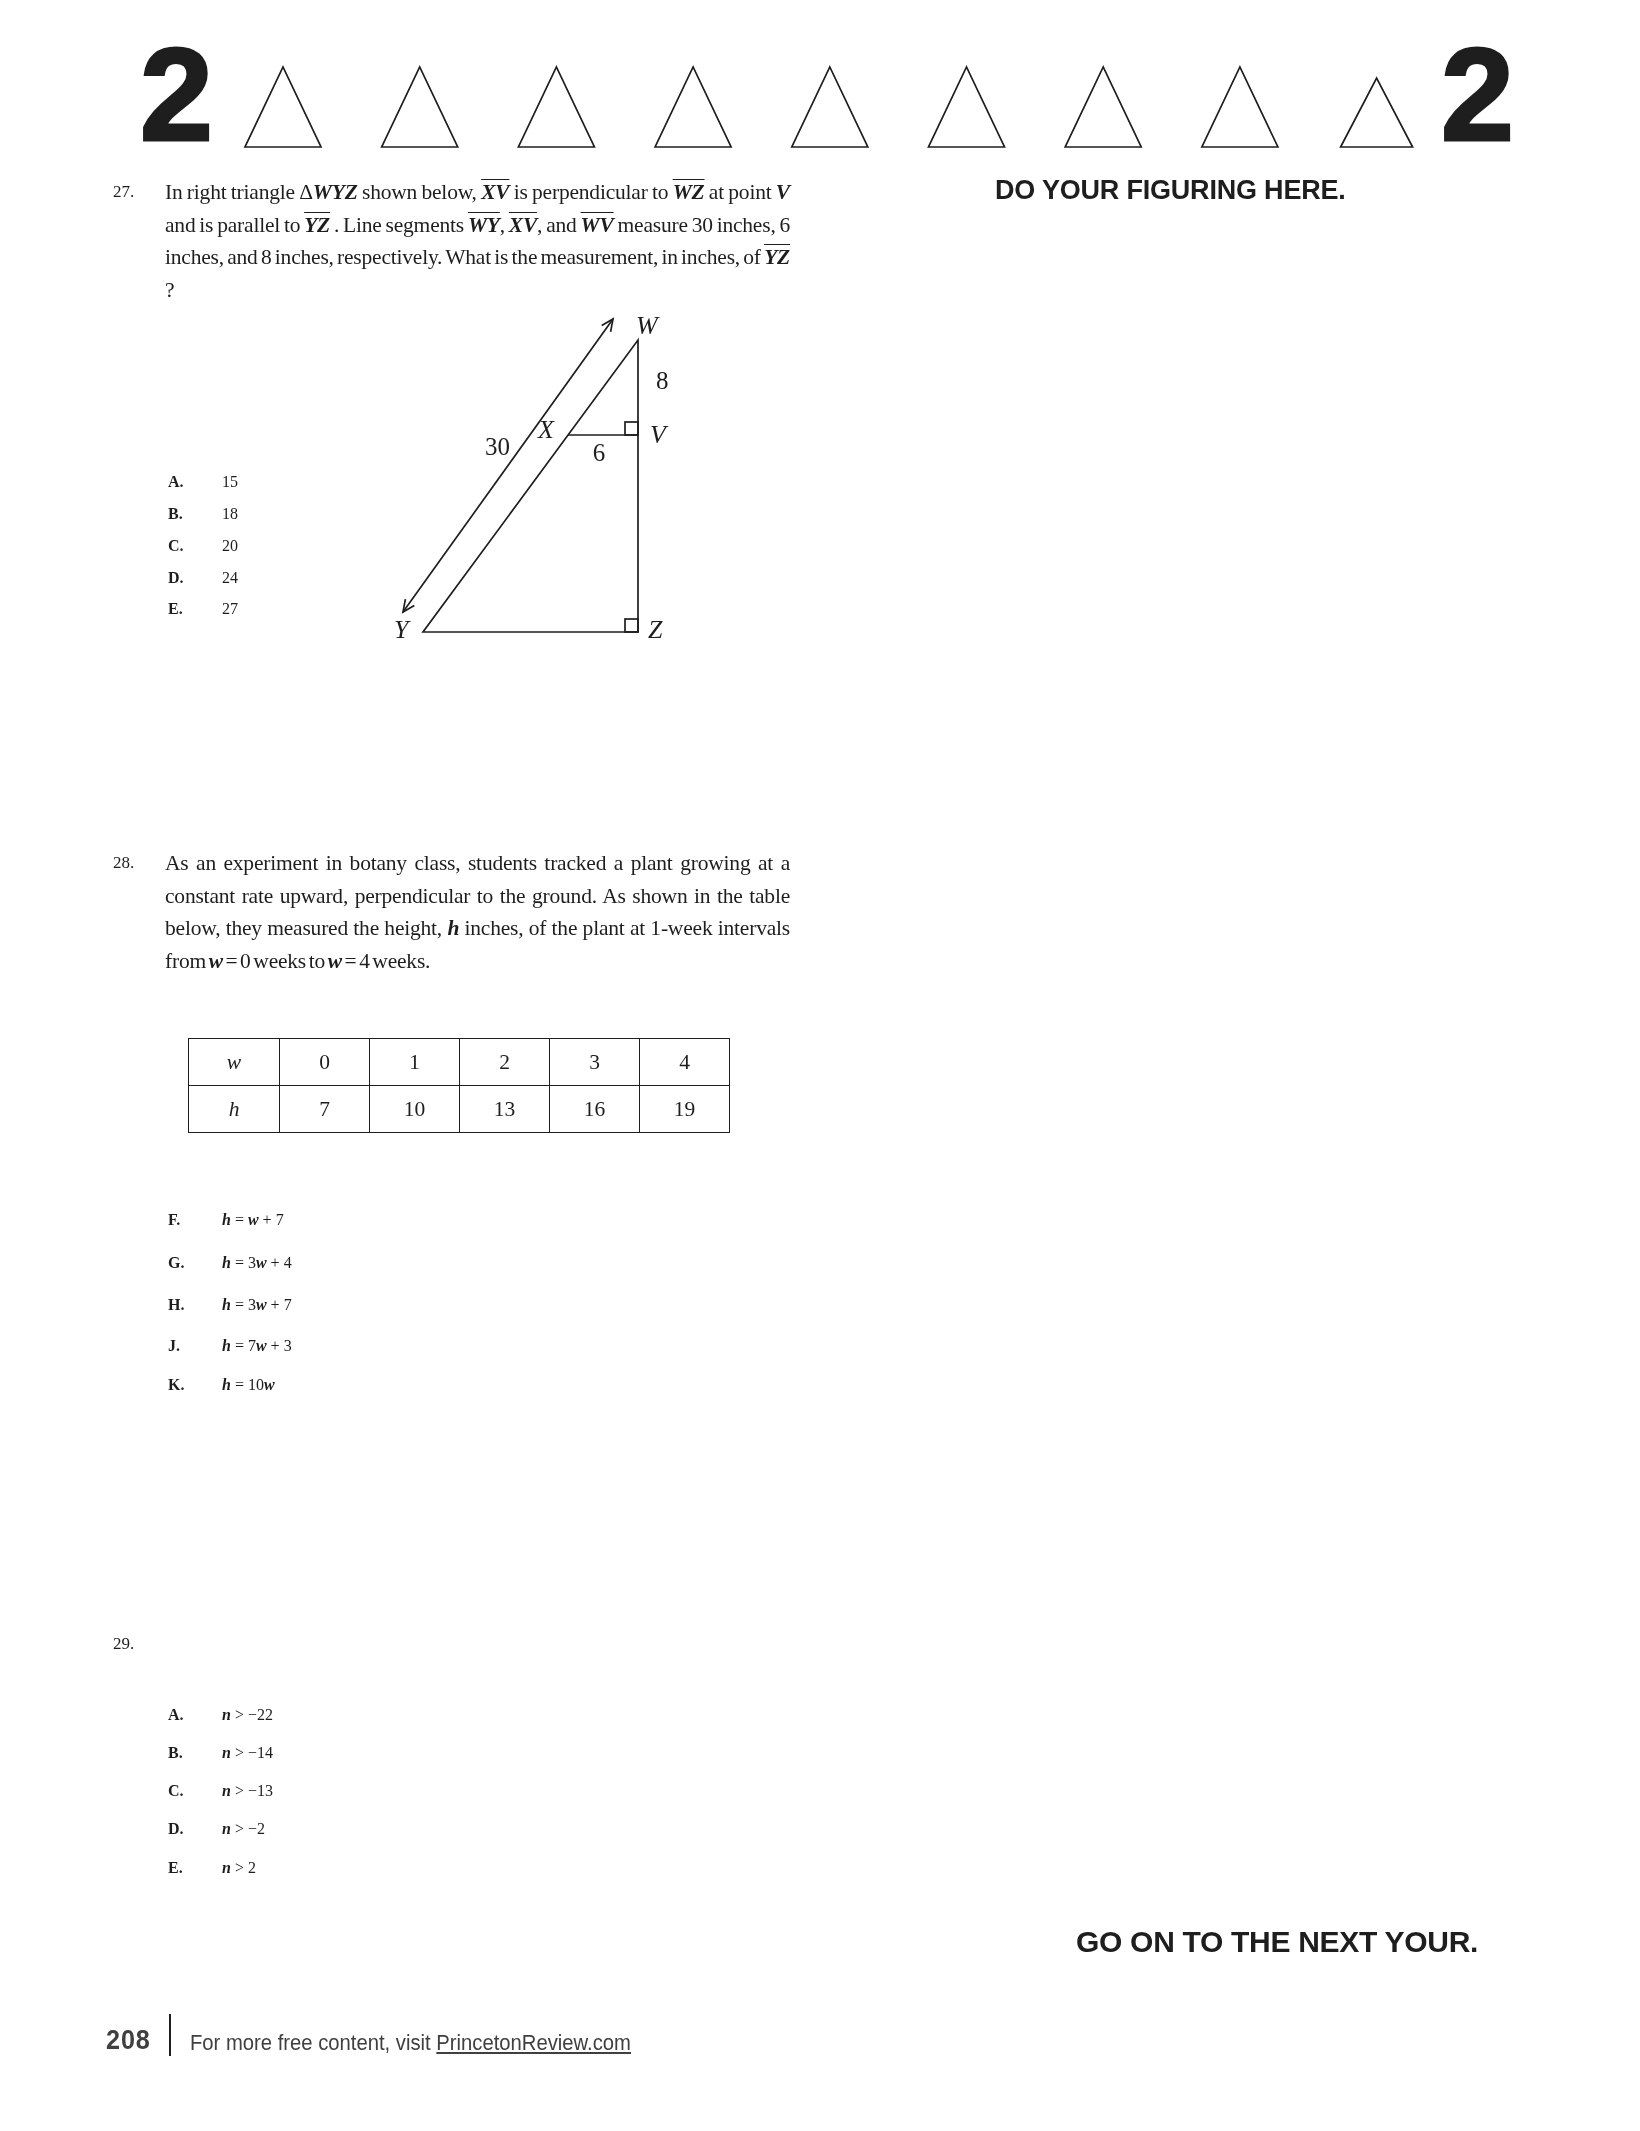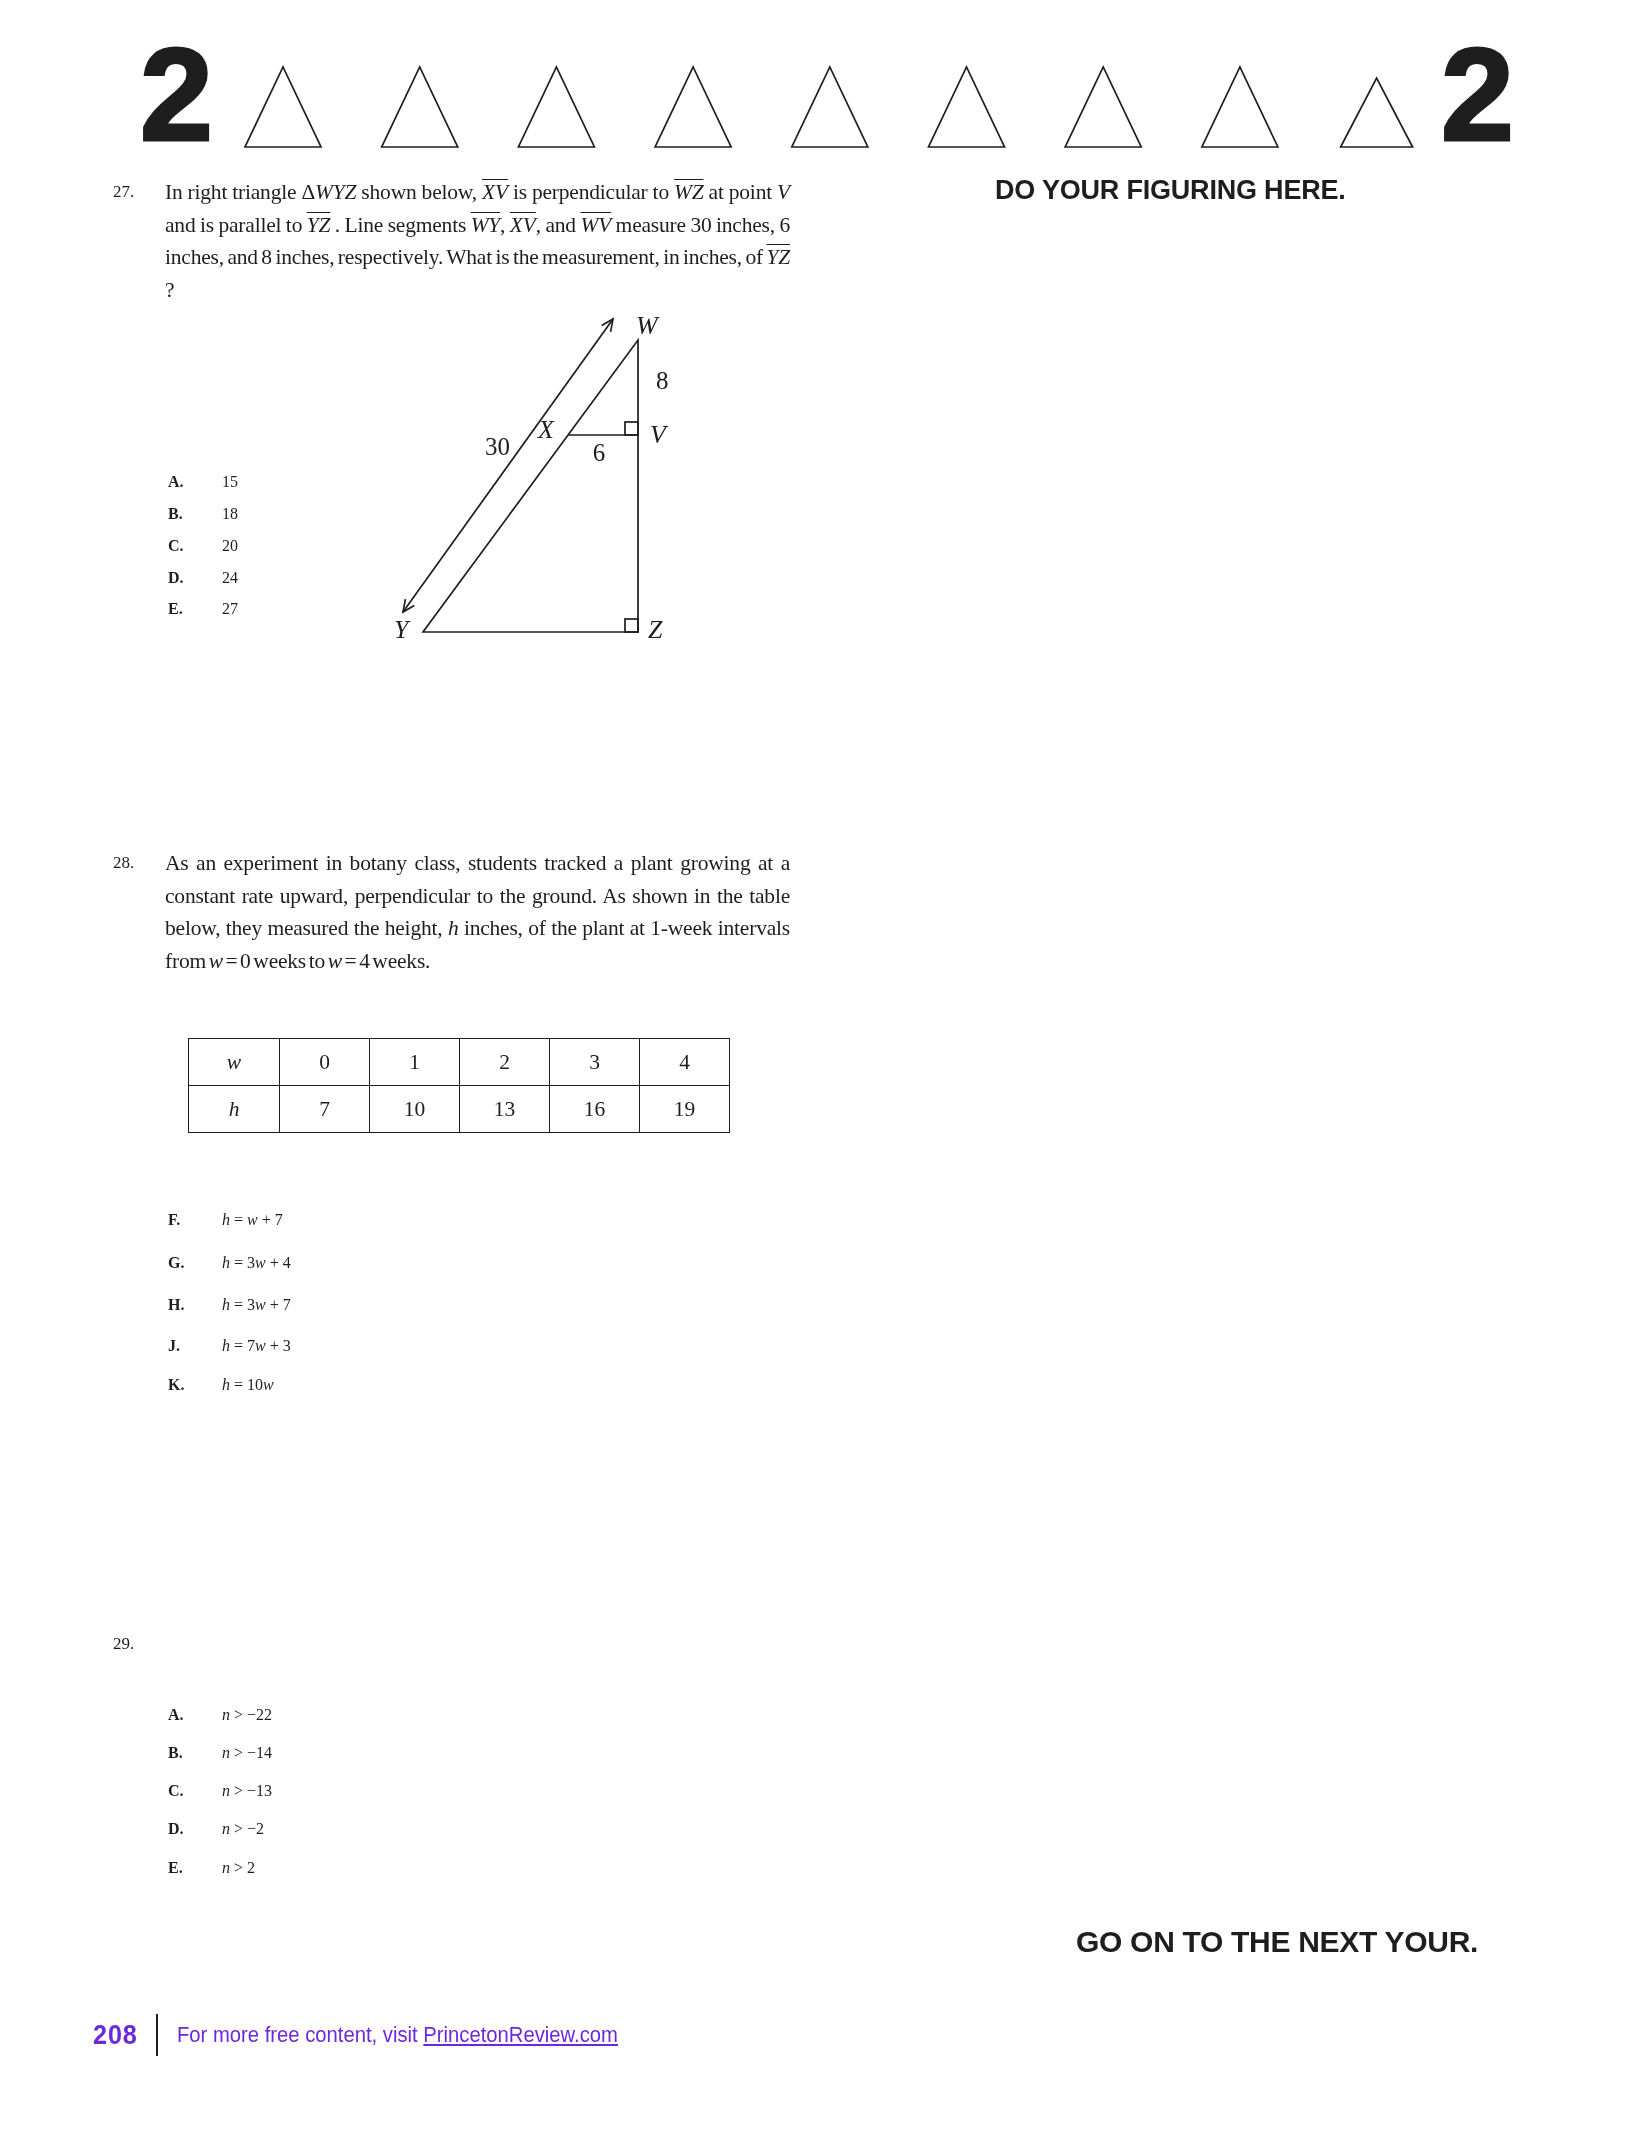--- a/index.html
+++ b/index.html
@@ -14,21 +14,21 @@
   .tri-row{position:absolute;left:0;top:0;width:1640px;height:170px;}
   .tri-row polygon{fill:#ffffff;stroke:#1e1e1e;stroke-width:1.7;}
   .figuring{position:absolute;left:995px;top:176px;
             font:700 27px/1.1 "Liberation Sans",sans-serif;letter-spacing:-.2px;}
 
   
   .qnum{position:absolute;left:113px;width:50px;font-weight:400;
         font-size:17px;line-height:32.5px;}
   .prompt{position:absolute;left:165px;width:625px;font-size:21.5px;line-height:32.5px;
           text-align:justify;word-spacing:-2.5px;letter-spacing:-.2px;}
-  .it{font-style:italic;}
+  .it{font-style:italic;font-weight:bold;}
   .ov{text-decoration:overline;text-decoration-thickness:1.4px;}
 
   .choice{position:absolute;left:168px;font-size:16px;line-height:30px;white-space:nowrap;}
   .clabel{display:inline-block;width:54px;font-weight:700;}
 
   
   .fig27{position:absolute;left:380px;top:300px;width:310px;height:360px;}
   .fig27 .ln{fill:none;stroke:#1e1e1e;stroke-width:1.7;}
   .fig27 text{fill:#1e1e1e;}
   .flab{font:italic 26px "Liberation Serif",serif;}
@@ -39,22 +39,22 @@
           font-size:21.5px;table-layout:fixed;}
   .htable td{border:1.6px solid #1e1e1e;width:89px;height:46px;text-align:center;
              vertical-align:middle;padding:0;}
   .htable td.hdr{width:90px;font-style:italic;}
   .hq{position:absolute;left:165px;top:1152px;font-size:21.5px;line-height:32.5px;
       letter-spacing:-.2px;}
 
   
   .goon{position:absolute;left:1076px;top:1924px;
         font:700 30px/1.2 "Liberation Sans",sans-serif;letter-spacing:-.3px;}
-  .footer{position:absolute;left:93px;top:2014px;display:flex;align-items:center;
-          font-family:"Liberation Sans",sans-serif;color:#6d28d9;}
+  .footer{position:absolute;left:106px;top:2014px;display:flex;align-items:flex-end;
+          font-family:"Liberation Sans",sans-serif;color:#404040;}
   .pagenum{font-weight:700;font-size:28px;letter-spacing:1px;
            transform:scaleX(.9);transform-origin:left center;}
   .fbar{width:2px;height:42px;background:#1e1e1e;margin:0 19px 0 13px;}
   .fnote{font-size:22px;white-space:nowrap;transform:scaleX(.92);transform-origin:left center;}
   .flink{color:inherit;text-decoration:underline;cursor:pointer;}
 </style>
 </head>
 <body>
 
 <div class="page">

